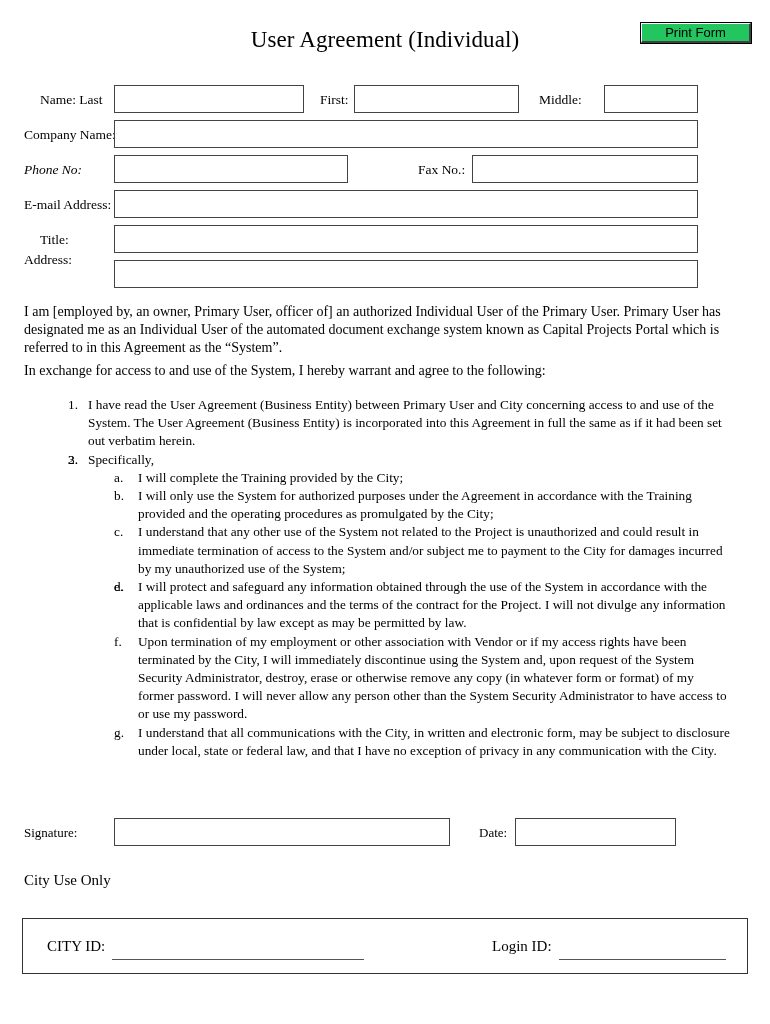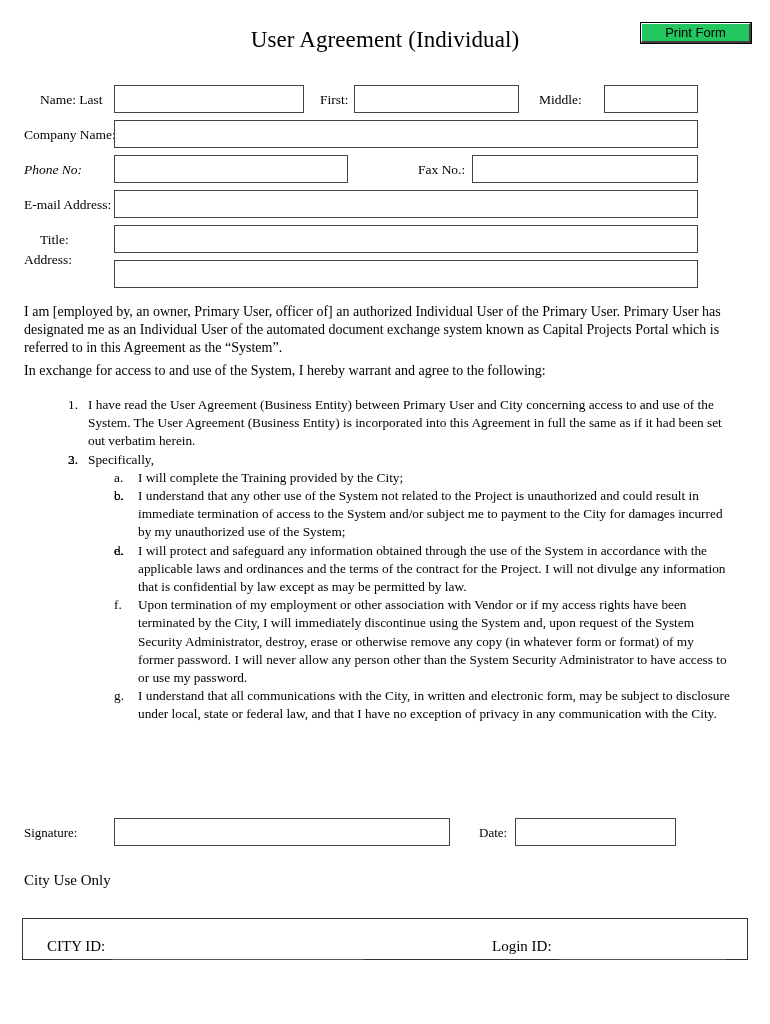--- a/index.html
+++ b/index.html
@@ -123,21 +123,21 @@
     top: 872px;
     font-size: 15px;
   }
 
   
   .city-box {
     position: absolute;
     left: 22px;
     top: 918px;
     width: 726px;
-    height: 42px;
+    height: 56px;
     border: 1px solid #333333;
     box-sizing: border-box;
   }
   .city-box-label {
     position: absolute;
     font-size: 15px;
     white-space: nowrap;
   }
   .city-box-rule {
     position: absolute;
@@ -199,20 +199,21 @@
     <span>Specifically,</span>
   </div>
 
   <div class="li-alpha">
     <span class="marker">a.</span>
     <span>I will complete the Training provided by the City;</span>
   </div>
 
   <div class="li-alpha">
     <span class="marker">b.</span>
+    <span>I will only use the System for authorized purposes under the Agreement in accordance with the Training provided and the operating procedures as promulgated by the City;</span>
   </div>
 
   <div class="li-alpha">
     <span class="marker">c.</span>
     <span>I understand that any other use of the System not related to the Project is unauthorized and could result in immediate termination of access to the System and/or subject me to payment to the City for damages incurred by my unauthorized use of the System;</span>
   </div>
 
   <div class="li-alpha">
     <span class="marker">d.</span>
   </div>

